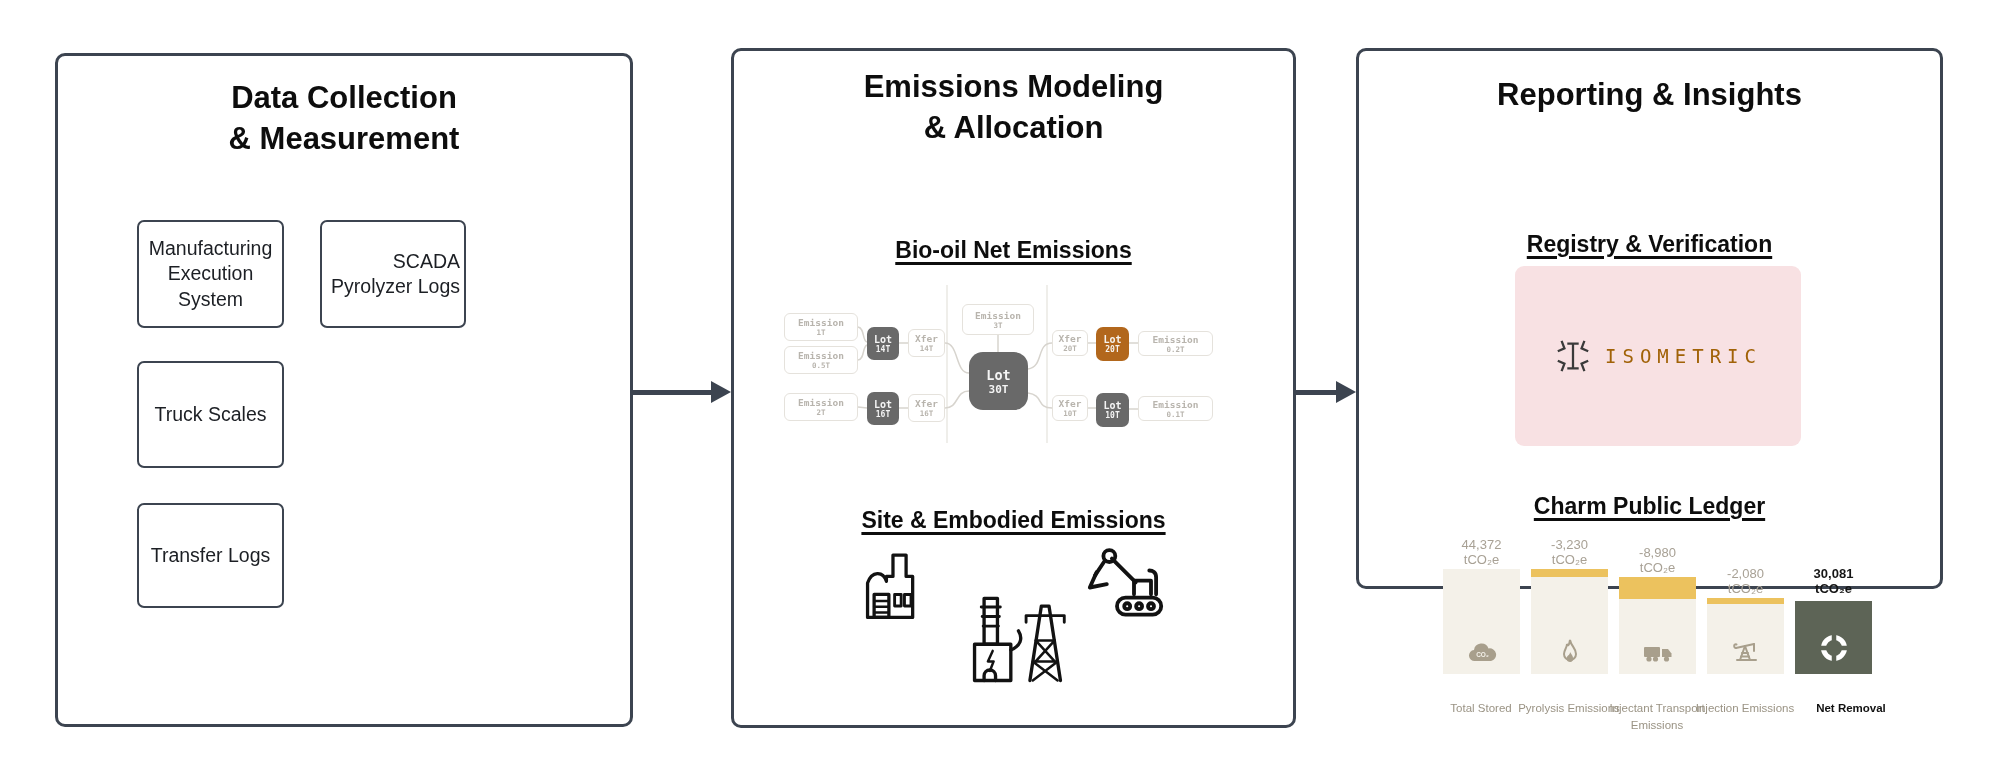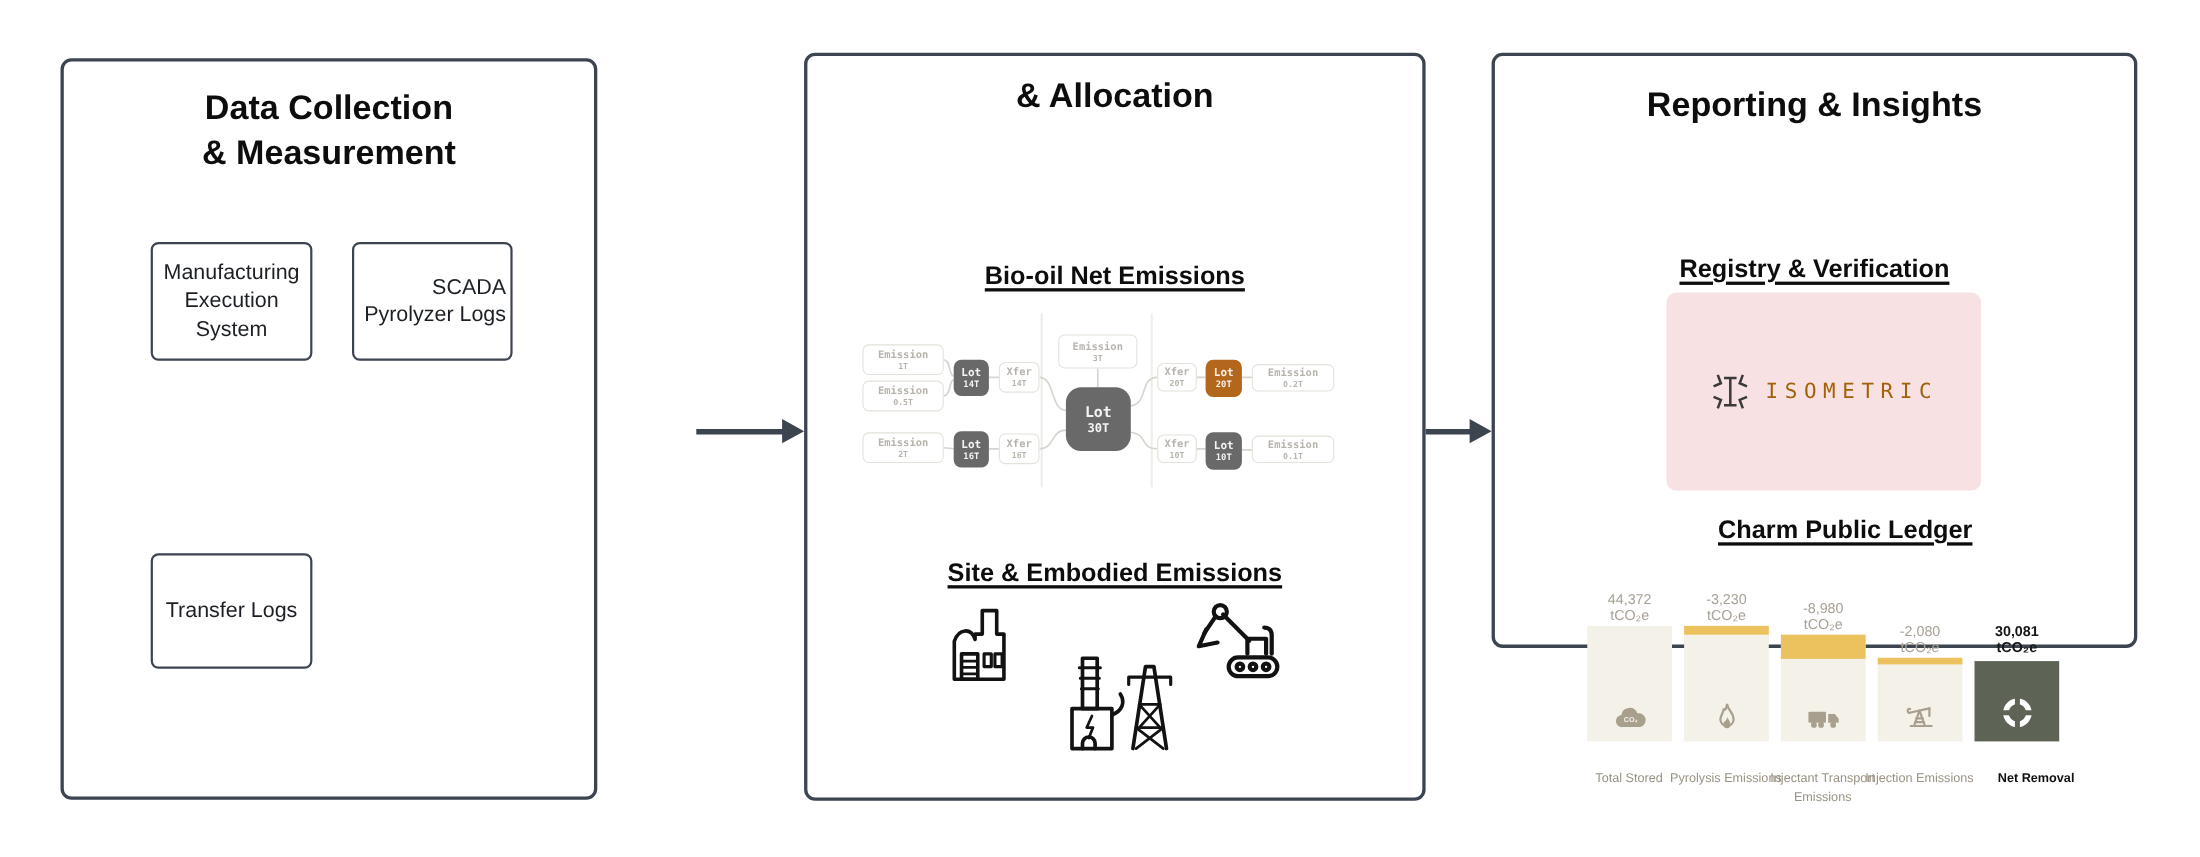--- a/index.html
+++ b/index.html
@@ -49,43 +49,47 @@
   .bar-value.net{color:#161616;font-weight:bold;}
   .bar-label{position:absolute;width:110px;text-align:center;font-size:11.5px;line-height:1.45;color:#9a9384;}
   .bar-label.net{color:#111;font-weight:bold;}
   .site-icon{position:absolute;}
 </style>
 </head>
 <body>
 
 <div id="canvas">
 
-  <div class="panel" style="left:55px;top:53px;width:488px;height:674px;">
+  <div class="panel" style="left:55px;top:53px;width:578px;height:674px;">
     <div class="panel-title" style="top:22px;">
       <div>Data Collection</div>
       <div>&amp; Measurement</div>
     </div>
     <div class="src-box" style="left:79px;top:164px;width:147px;height:108px;">
         <span>Manufacturing Execution System</span>
       </div>
     <div class="src-box" style="left:262px;top:164px;width:146px;height:108px;text-align:right;">
         <span>SCADA Pyrolyzer Logs</span>
       </div>
+    <div class="src-box" style="left:79px;top:305px;width:147px;height:107px;">
+        <span>Truck Scales</span>
+      </div>
     <div class="src-box" style="left:79px;top:447px;width:147px;height:105px;">
         <span>Transfer Logs</span>
       </div>
   </div>
 
   <div>
     <div class="arrow-line" style="left:633px;top:390px;width:79px;"></div>
     <div class="arrow-head" style="left:711px;top:381px;"></div>
   </div>
 
   <div class="panel" style="left:731px;top:48px;width:565px;height:680px;">
     <div class="panel-title" style="top:16px;">
+      <div>Emissions Modeling</div>
       <div>&amp; Allocation</div>
     </div>
 
     <div class="subheading" style="top:186px;"><span>Bio-oil Net Emissions</span></div>
 
     <div id="mindmap">
       <div class="mm-gridline" style="left:168px;"></div>
       <div class="mm-gridline" style="left:268px;"></div>
 
       <svg width="510" height="140" viewBox="0 0 510 140" style="position:absolute;left:0;top:0;z-index:1;">
@@ -229,21 +233,21 @@
           <path d="M14,7 H26 M20,7 V33 M14,33 H26"></path>
           <path d="M4,15 L11,12 L8,4"></path>
           <path d="M36,15 L29,12 L32,4"></path>
           <path d="M4,25 L11,28 L8,36"></path>
           <path d="M36,25 L29,28 L32,36"></path>
         </g>
       </svg>
       <span id="registry-wordmark">ISOMETRIC</span>
     </div>
 
-    <div class="subheading" style="top:417px;padding-left:28px;"><span>Charm Public Ledger</span></div>
+    <div class="subheading" style="top:442px;"><span>Charm Public Ledger</span></div>
 
     <div>
 
       <div class="bar-value" style="left:84px;top:487px;">
           <div>44,372</div>
           <div>tCO₂e</div>
         </div>
       <div class="bar-value" style="left:172px;top:487px;">
           <div>-3,230</div>
           <div>tCO₂e</div>

